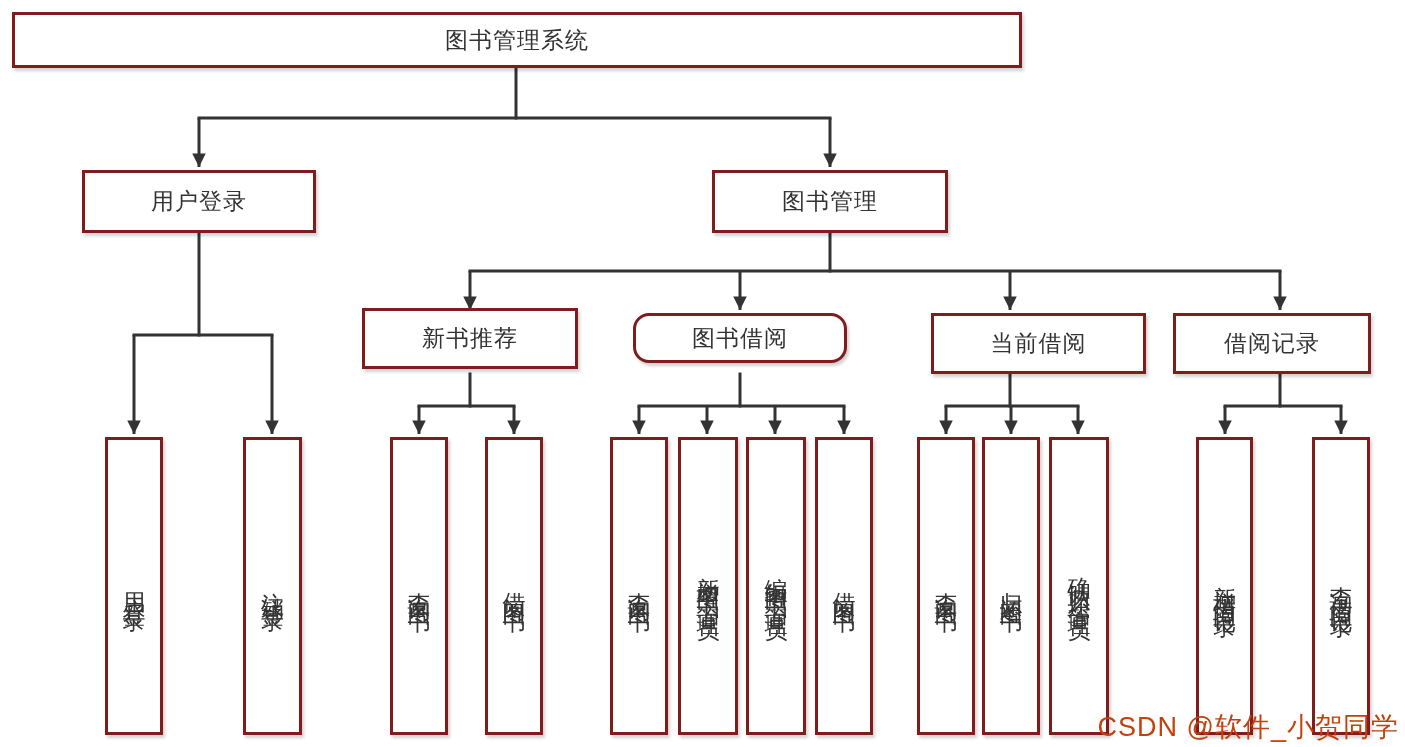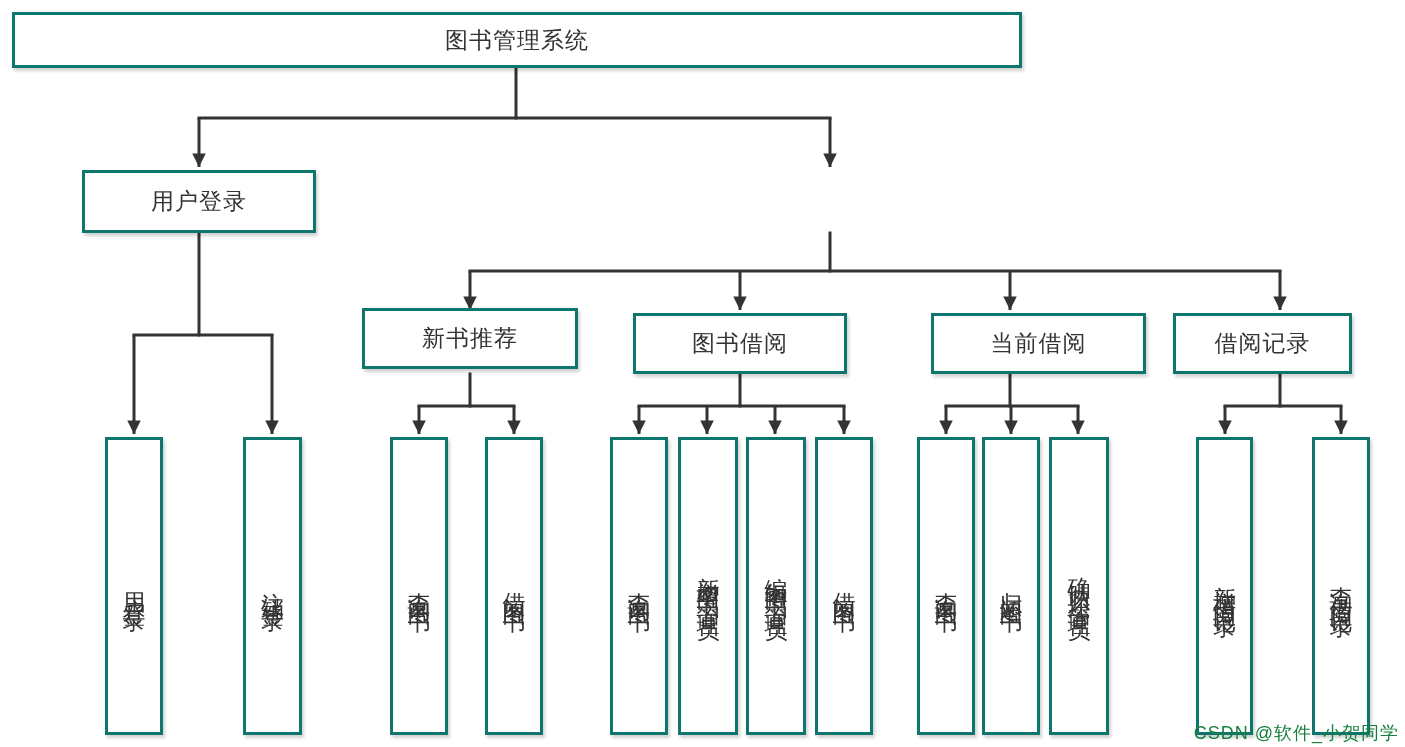--- a/index.html
+++ b/index.html
@@ -14,21 +14,21 @@
   }
   svg.connectors {
     position: absolute;
     left: 0; top: 0;
     width: 1405px; height: 747px;
     z-index: 1;
   }
   .node {
     position: absolute;
     background: #ffffff;
-    border: 3px solid #0f766e;
+    border: 3px solid #7f1d1d;
     box-sizing: border-box;
     display: flex;
     align-items: center;
     justify-content: center;
     font-size: 23px;
     letter-spacing: 1px;
     box-shadow: 2px 3px 3px rgba(0,0,0,0.18);
     z-index: 2;
     white-space: nowrap;
   }
@@ -36,23 +36,23 @@
     writing-mode: vertical-rl;
     text-orientation: mixed;
     letter-spacing: 6px;
     white-space: normal;
     line-height: 1;
   }
   .watermark {
     position: absolute;
     right: 6px;
     bottom: 2px;
-    font-size: 18px;
+    font-size: 27px;
     letter-spacing: 1px;
-    color: #15803d;
+    color: #c2410c;
     z-index: 5;
   }
 </style>
 </head>
 <body>
 
 <div class="canvas">
 
   <svg class="connectors" viewBox="0 0 1405 747" xmlns="http://www.w3.org/2000/svg">
     <defs>
@@ -100,25 +100,26 @@
       <path d="M1280,374 V406"></path>
       <path d="M1225,406 H1341"></path>
       <path d="M1225,406 V434" marker-end="url(#arrow)" stroke-linecap="butt"></path>
       <path d="M1341,406 V434" marker-end="url(#arrow)" stroke-linecap="butt"></path>
     </g>
   </svg>
 
   <div class="node" style="left:12px; top:12px; width:1010px; height:56px;">图书管理系统</div>
 
   <div class="node" style="left:82px; top:170px; width:234px; height:63px;">用户登录</div>
+  <div class="node" style="left:712px; top:170px; width:236px; height:63px;">图书管理</div>
 
   <div class="node" style="left:362px; top:308px; width:216px; height:61px;">新书推荐</div>
-  <div class="node" style="left:633px; top:313px; width:214px; height:61px;">图书借阅</div>
+  <div class="node" style="left:633px; top:313px; width:214px; height:50px;border-radius:16px;">图书借阅</div>
   <div class="node" style="left:903px; top:313px; width:215px; height:61px;margin-left:28px;">当前借阅</div>
-  <div class="node" style="left:1173px; top:313px; width:179px; height:61px;">借阅记录</div>
+  <div class="node" style="left:1173px; top:313px; width:198px; height:61px;">借阅记录</div>
 
   <div class="node vnode" style="left:105px; top:437px; width:58px; height:298px;">用户登录</div>
   <div class="node vnode" style="left:243px; top:437px; width:59px; height:298px;">注销登录</div>
 
   <div class="node vnode" style="left:390px; top:437px; width:58px; height:298px;">查询图书</div>
   <div class="node vnode" style="left:485px; top:437px; width:58px; height:298px;">借阅图书</div>
 
   <div class="node vnode" style="left:610px; top:437px; width:58px; height:298px;">查询图书</div>
   <div class="node vnode" style="left:678px; top:437px; width:60px; height:298px;">新增图书（管理员）</div>
   <div class="node vnode" style="left:746px; top:437px; width:60px; height:298px;">编辑图书（管理员）</div>

